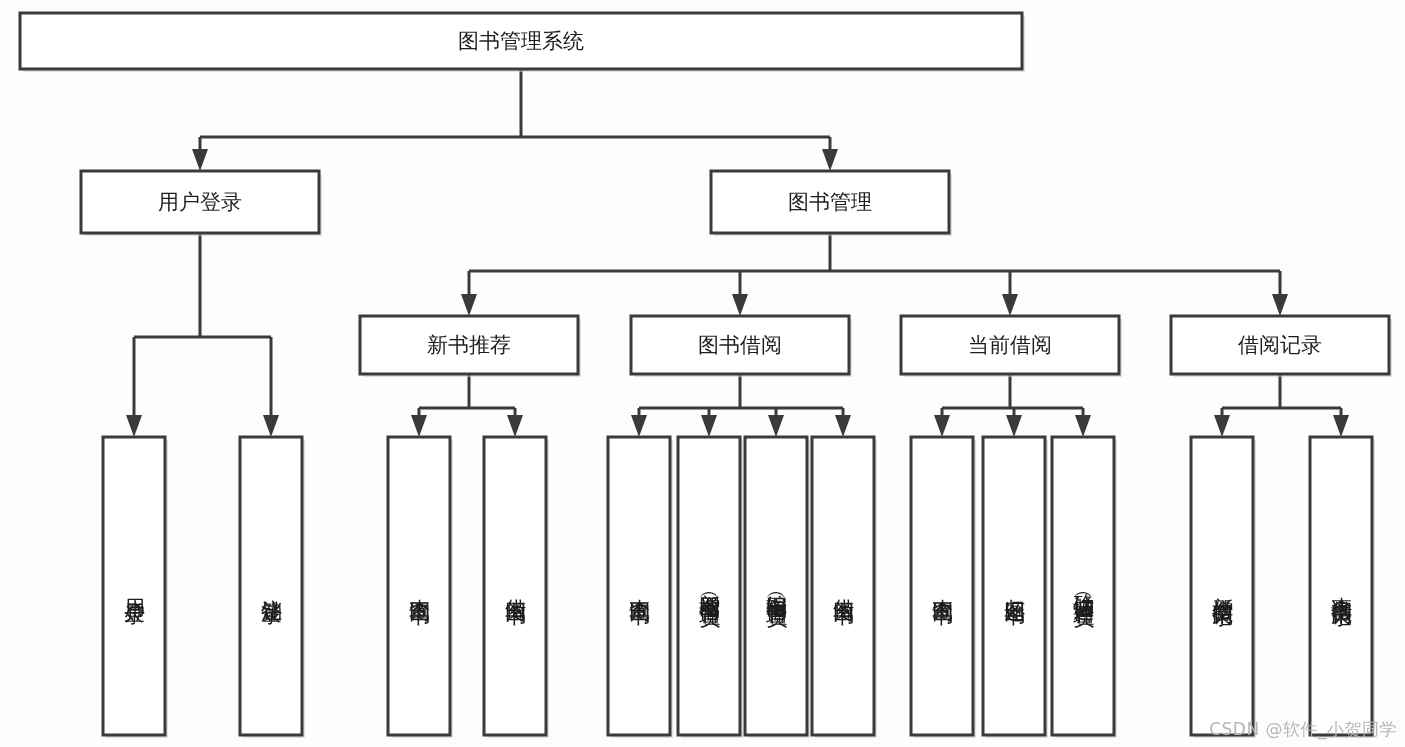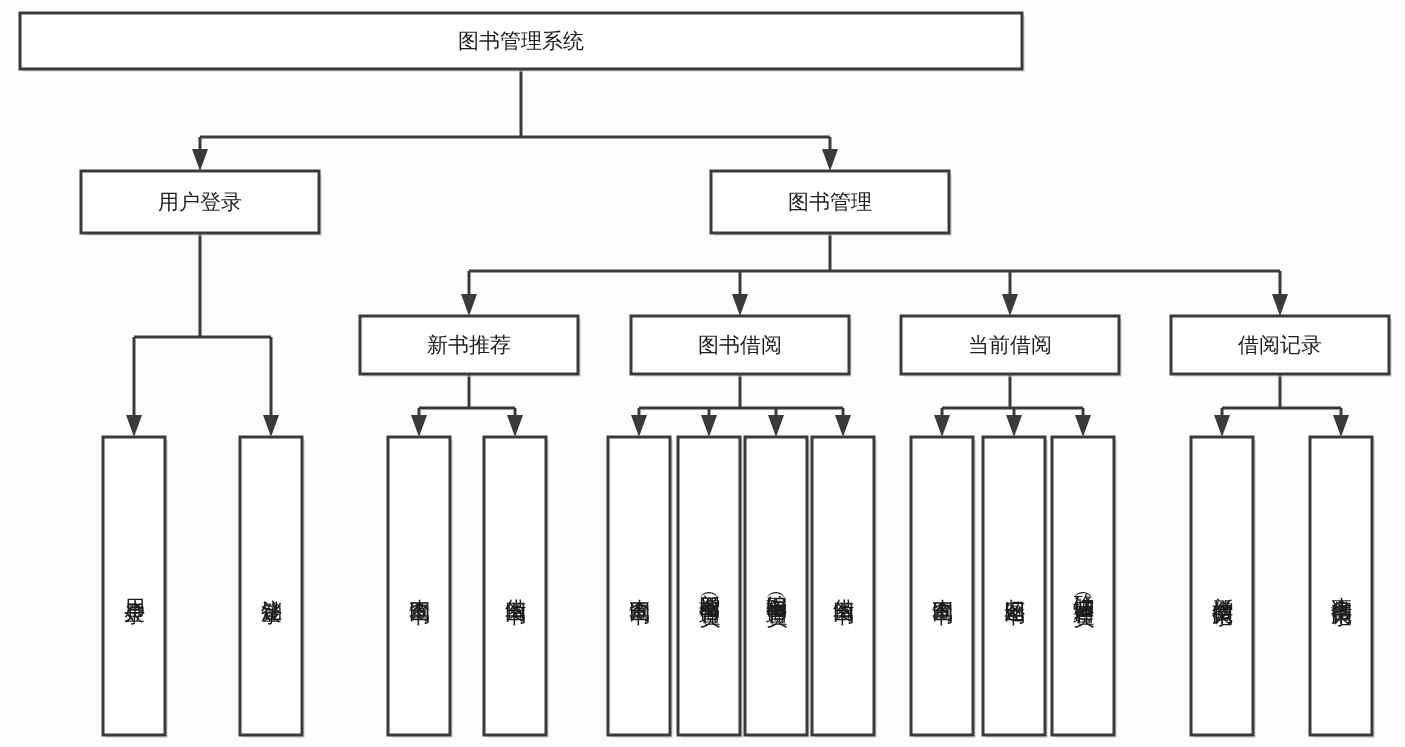--- a/index.html
+++ b/index.html
@@ -252,14 +252,15 @@
       <div class="node-label-v" style="left: 678px; top: 437px; width: 62px; height: 298px; color: rgb(29, 29, 29);">新增图书（管理员）</div>
       <div class="node-label-v" style="left: 745px; top: 437px; width: 62px; height: 298px; color: rgb(29, 29, 29);">编辑图书（管理员）</div>
       <div class="node-label-v" style="left: 812px; top: 437px; width: 62px; height: 298px; color: rgb(29, 29, 29);">借阅图书</div>
       <div class="node-label-v" style="left: 911px; top: 437px; width: 62px; height: 298px; color: rgb(29, 29, 29);">查询图书</div>
       <div class="node-label-v" style="left: 983px; top: 437px; width: 62px; height: 298px; color: rgb(29, 29, 29);">归还图书</div>
       <div class="node-label-v" style="left: 1052px; top: 437px; width: 62px; height: 298px; color: rgb(29, 29, 29);">确认归还（管理员）</div>
       <div class="node-label-v" style="left: 1191px; top: 437px; width: 62px; height: 298px; color: rgb(29, 29, 29);">新增借阅记录</div>
       <div class="node-label-v" style="left: 1310px; top: 437px; width: 62px; height: 298px; color: rgb(29, 29, 29);">查询借阅记录</div>
     </div>
 
+  <div class="watermark">CSDN @软件_小贺同学</div>
 
 </div>
 
 </body></html>

